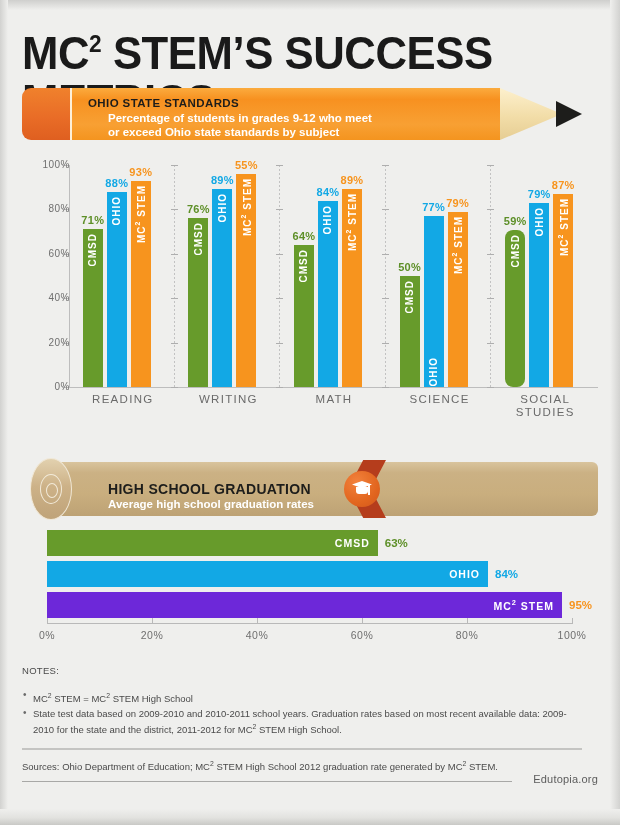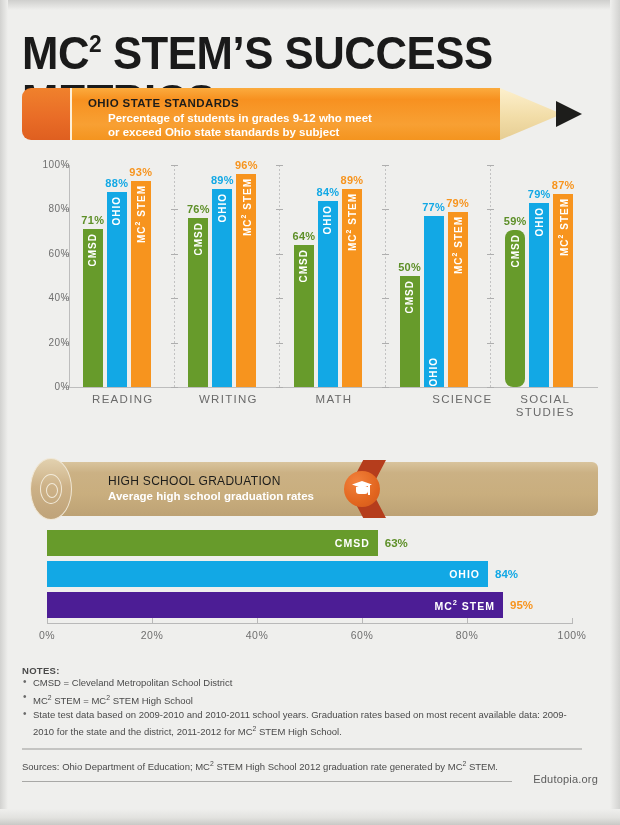--- a/index.html
+++ b/index.html
@@ -132,21 +132,21 @@
   }
   .scroll-spiral {
     position:absolute; left:18px; top:12px; width:22px; height:30px;
     border:1.4px solid #f2ead9; border-radius:50%;
   }
   .scroll-spiral:after {
     content:""; position:absolute; left:5px; top:8px; width:10px; height:13px;
     border:1.4px solid #f2ead9; border-radius:50%;
   }
   .scroll-text { position:absolute; left:86px; top:12px; width:260px; }
-  .scroll-title { font-size:12px; font-weight:normal; color:#1d1d1b; letter-spacing:0.3px; line-height:15px; }
+  .scroll-title { font-size:14px; font-weight:bold; color:#1d1d1b; letter-spacing:0.3px; line-height:15px;margin-top:8px; }
   .scroll-sub { font-size:11.5px; font-weight:bold; color:#ffffff; line-height:15px; }
   .ribbon {
     position:absolute; left:326px; top:-2px; width:38px; height:58px;
     background:#B53D1C;
     clip-path: polygon(40% 0,100% 0,60% 50%,100% 100%,40% 100%,0 50%);
   }
   .medal {
     position:absolute; left:322px; top:9px; width:36px; height:36px;
     border-radius:50%;
     background:radial-gradient(circle at 35% 30%,#f2813c 0%,#e2661f 60%,#d2561a 100%);
@@ -183,21 +183,21 @@
   .hbase { position:absolute; left:25px; top:93px; width:525px; height:1px; background:#b9b9b9; }
   .hvline { position:absolute; top:88px; width:1px; height:6px; background:#b9b9b9; }
   .hxlabel {
     position:absolute; top:99px; transform:translateX(-50%);
     font-family:"Liberation Sans Narrow","Liberation Sans",sans-serif;
     font-size:10.5px; color:#6f6f6f; letter-spacing:0.5px;
   }
 
   
   #notes { position:absolute; left:22px; top:665px; width:560px; }
-  .notes-title { font-size:9.5px; font-weight:bold; color:#4a4a4a; letter-spacing:0.3px; margin-bottom:0; }
+  .notes-title { font-size:9.5px; font-weight:normal; color:#4a4a4a; letter-spacing:0.3px; margin-bottom:13px; }
   .note-item {
     font-size:9.5px; color:#4a4a4a; line-height:13.5px;
     padding-left:11px; position:relative; margin-bottom:1px;
   }
   .note-item:before { content:"\2022"; position:absolute; left:1px; top:-1px; font-size:10px; color:#6a6a6a; }
   .note-item sup { font-size:0.72em; }
   .rule { position:absolute; left:22px; width:560px; height:1.5px; background:#c4c4c2; }
   #sources {
     position:absolute; left:22px; top:757px; width:560px;
     font-size:9.5px; color:#4a4a4a; line-height:13px;
@@ -273,21 +273,21 @@
         <div class="group" style="left: 105.6px; width: 105.6px;">
           <div class="bar c-cmsd" style="left: 12.8px; height: 168.72px;">
             <div class="pct t-cmsd">76%</div>
             <div class="vlabel">CMSD</div>
           </div>
           <div class="bar c-ohio" style="left: 36.8px; height: 197.58px;">
             <div class="pct t-ohio">89%</div>
             <div class="vlabel">OHIO</div>
           </div>
           <div class="bar c-stem" style="left: 60.8px; height: 213.12px;">
-            <div class="pct t-stem">96%</div>
+            <div class="pct t-stem">55%</div>
             <div class="vlabel">MC<sup>2</sup> STEM</div>
           </div>
         </div>
         <div class="sep" style="left: 209.2px;">
           <div class="stick" style="top: 222px;"></div>
           <div class="stick" style="top: 177.6px;"></div>
           <div class="stick" style="top: 133.2px;"></div>
           <div class="stick" style="top: 88.8px;"></div>
           <div class="stick" style="top: 44.4px;"></div>
           <div class="stick" style="top: 0px;"></div>
@@ -347,21 +347,21 @@
           </div>
           <div class="bar c-stem" style="left: 60.8px; height: 193.14px;">
             <div class="pct t-stem">87%</div>
             <div class="vlabel">MC<sup>2</sup> STEM</div>
           </div>
         </div>
       </div>
   <div class="xcat" style="left: 48px; width: 105.6px;">READING</div>
       <div class="xcat" style="left: 153.6px; width: 105.6px;">WRITING</div>
       <div class="xcat" style="left: 259.2px; width: 105.6px;">MATH</div>
-      <div class="xcat" style="left: 364.8px; width: 105.6px; text-align: right;">SCIENCE</div>
+      <div class="xcat" style="left: 364.8px; width: 105.6px;">SCIENCE</div>
       <div class="xcat" style="left: 470.4px; width: 105.6px;">SOCIAL<br>STUDIES</div>
     </div>
 
   <div id="scroll">
     <div class="scroll-body"></div>
     <div class="scroll-roll"></div>
     <div class="scroll-spiral"></div>
     <div class="ribbon"></div>
     <div class="medal"></div>
     <div class="cap">
@@ -378,21 +378,21 @@
   <div id="hchart">
     <div id="hplot">
         <div class="hbar" style="background: rgb(103, 155, 43); left: 0px; top: 0px; width: 330.75px;">
           <div class="hlabel">CMSD</div>
           <div class="hpct t-cmsd">63%</div>
         </div>
         <div class="hbar" style="background: rgb(18, 168, 229); left: 0px; top: 31px; width: 441px;">
           <div class="hlabel">OHIO</div>
           <div class="hpct t-ohio">84%</div>
         </div>
-        <div class="hbar" style="background: #4c1d95; left: 0px; top: 62px; width: 456px;">
+        <div class="hbar" style="background: #6d28d9; left: 0px; top: 62px; width: 515px;">
           <div class="hlabel">MC<sup>2</sup> STEM</div>
           <div class="hpct t-stem">95%</div>
         </div>
       </div>
     <div class="hbase"></div>
   <div class="hvline" style="left: 25px;"></div>
       <div class="hxlabel" style="left: 25px;">0%</div>
       <div class="hvline" style="left: 130px;"></div>
       <div class="hxlabel" style="left: 130px;">20%</div>
       <div class="hvline" style="left: 235px;"></div>
@@ -400,21 +400,20 @@
       <div class="hvline" style="left: 340px;"></div>
       <div class="hxlabel" style="left: 340px;">60%</div>
       <div class="hvline" style="left: 445px;"></div>
       <div class="hxlabel" style="left: 445px;">80%</div>
       <div class="hvline" style="left: 550px;"></div>
       <div class="hxlabel" style="left: 550px;">100%</div>
     </div>
 
   <div id="notes">
     <div class="notes-title">NOTES:</div>
-  <div class="note-item">CMSD = Cleveland Metropolitan School District</div>
       <div class="note-item">MC<sup>2</sup> STEM = MC<sup>2</sup> STEM High School</div>
       <div class="note-item">State test data based on 2009-2010 and 2010-2011 school years. Graduation rates based on most recent available data: 2009-2010 for the state and the district, 2011-2012 for MC<sup>2</sup> STEM High School.</div>
     </div>
   <div class="rule" id="notes-rule" style="top:748px"></div>
   <div id="sources">Sources: Ohio Department of Education; MC<sup>2</sup> STEM High School 2012 graduation rate generated by MC<sup>2</sup> STEM.</div>
   <div id="footer-rule"></div>
   <div id="brand">Edutopia.org</div>
 </div>
 
 </body></html>

